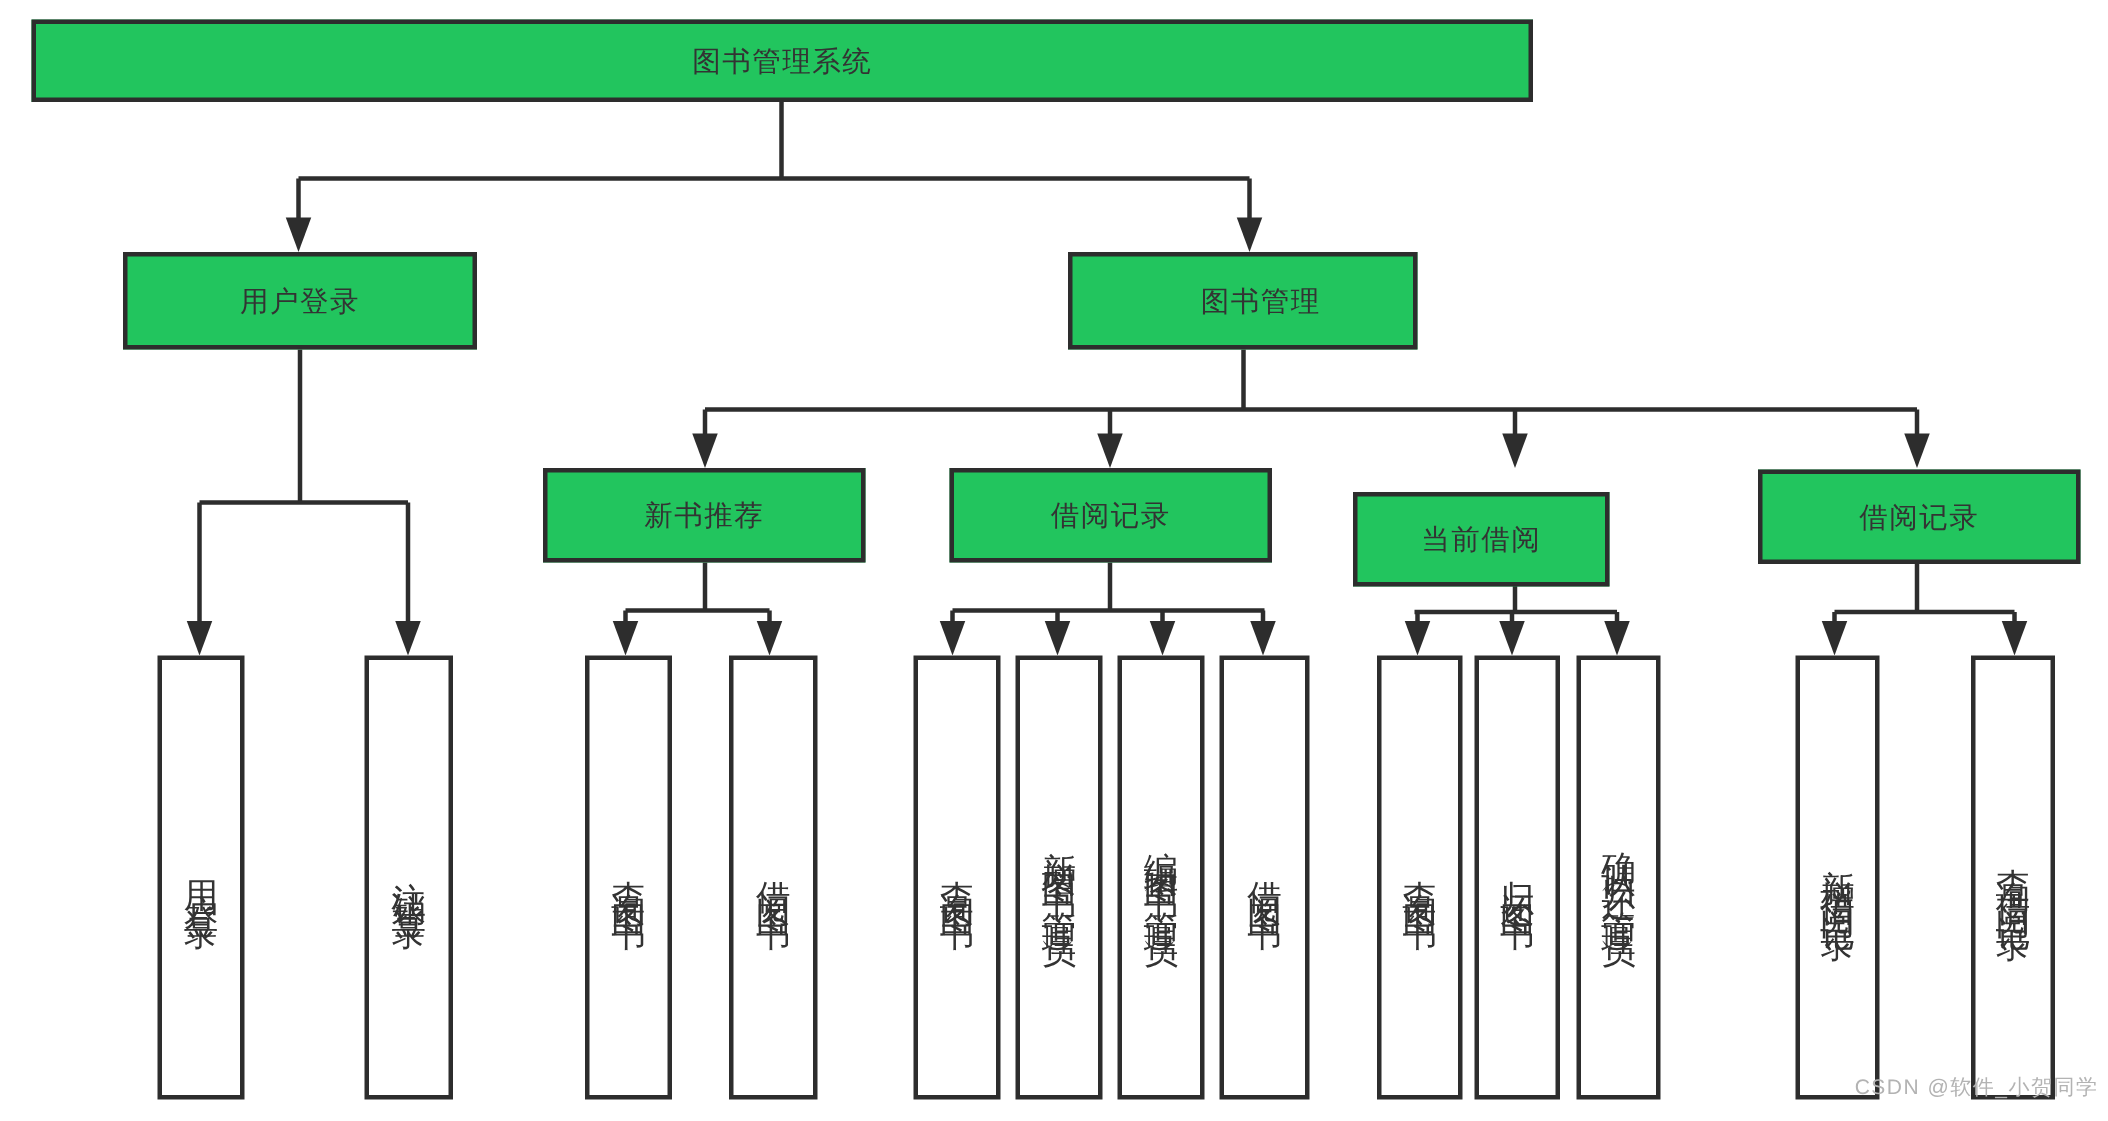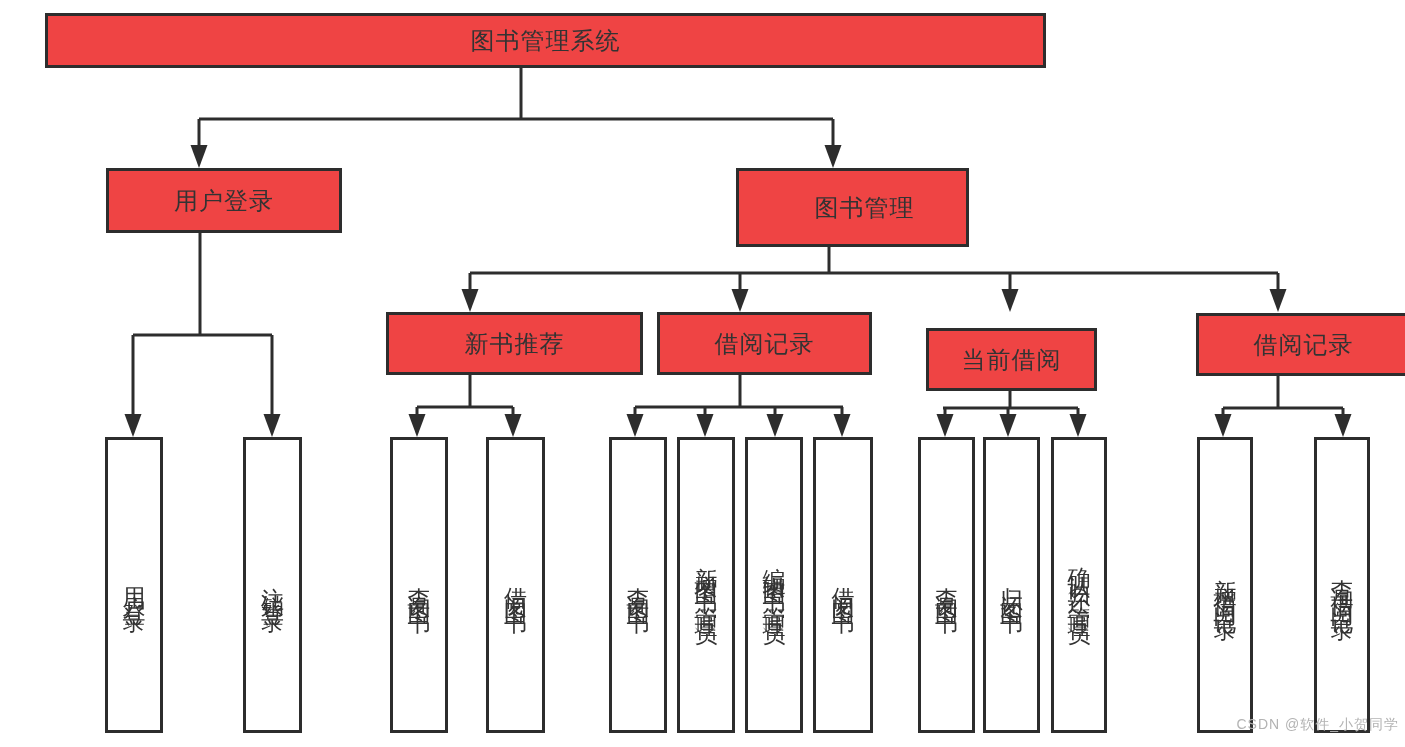--- a/index.html
+++ b/index.html
@@ -19,29 +19,28 @@
     position: absolute;
     left: 0; top: 0;
     width: 1405px;
     height: 747px;
     pointer-events: none;
   }
   .hbox {
     position: absolute;
     box-sizing: border-box;
     border: 3px solid var(--box_border, #2d2d2d);
-    background: #ef4444;
+    background: #22c55e;
     display: flex;
     align-items: center;
     justify-content: center;
     color: var(--text, #333333);
-    font-size: 24px;
+    font-size: 19px;
     letter-spacing: 1px;
     z-index: 2;
-    margin-left: 24px;
   }
   .vbox {
     position: absolute;
     box-sizing: border-box;
     top: 437px;
     height: 296px;
     border: 3px solid var(--box_border, #2d2d2d);
     background: #ffffff;
     display: flex;
     align-items: center;
@@ -126,25 +125,25 @@
       <polygon points="1334.5,414 1351.5,414 1343,437" fill="#2d2d2d"></polygon>
     </svg>
 
   <div class="hbox" style="left:21px; top:13px; width:1001px; height:55px;">
     <span>图书管理系统</span>
   </div>
 
   <div class="hbox" style="left:82px; top:168px; width:236px; height:65px;">
     <span>用户登录</span>
   </div>
-  <div class="hbox" style="left:712px; top:168px; width:233px; height:79px;padding-left:24px;">
+  <div class="hbox" style="left:712px; top:168px; width:233px; height:65px;padding-left:24px;">
     <span>图书管理</span>
   </div>
 
-  <div class="hbox" style="left:362px; top:312px; width:257px; height:63px;">
+  <div class="hbox" style="left:362px; top:312px; width:215px; height:63px;">
     <span>新书推荐</span>
   </div>
   <div class="hbox" style="left:633px; top:312px; width:215px; height:63px;">
     <span>借阅记录</span>
   </div>
   <div class="hbox" style="left:902px; top:328px; width:171px; height:63px;">
     <span>当前借阅</span>
   </div>
   <div class="hbox" style="left:1172px; top:313px; width:215px; height:63px;">
     <span>借阅记录</span>

